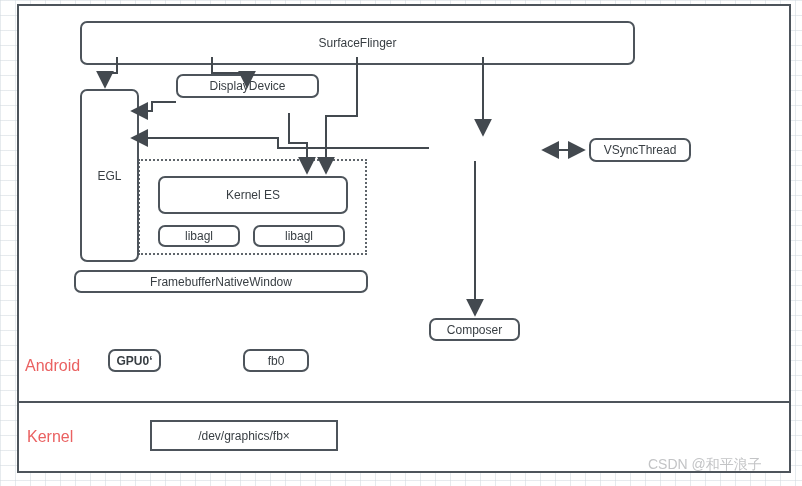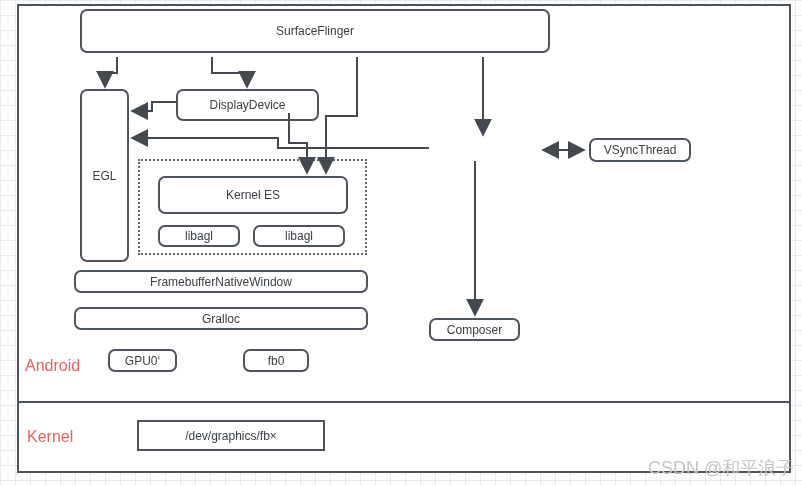--- a/index.html
+++ b/index.html
@@ -75,62 +75,61 @@
   }
   .connectors polyline {
     fill: none;
     stroke: #43494f;
     stroke-width: 2;
   }
 
   .watermark {
     position: absolute;
     left: 648px; top: 456px;
-    font-size: 18px;
+    font-size: 14px;
     color: #c3c4c6;
     z-index: 6;
     white-space: nowrap;
   }
 </style>
 </head>
 <body>
 
 <div class="canvas">
 
   <div class="outer-box"></div>
   <div class="section-divider"></div>
 
-  <div class="node" style="left:80px; top:9px; width:470px; height:44px;">SurfaceFlinger</div>
+  <div class="node" style="left:80px; top:21px; width:555px; height:44px;">SurfaceFlinger</div>
 
-  <div class="node" style="left:80px; top:89px; width:49px; height:173px;">EGL</div>
+  <div class="node" style="left:80px; top:89px; width:59px; height:173px;">EGL</div>
 
-  <div class="node" style="left:176px; top:89px; width:143px; height:32px;">DisplayDevice</div>
+  <div class="node" style="left:176px; top:74px; width:143px; height:24px;">DisplayDevice</div>
 
   <div class="node dotted" style="left:138px; top:159px; width:229px; height:96px;"></div>
 
   <div class="node" style="left:158px; top:176px; width:190px; height:38px;">Kernel ES</div>
 
   <div class="node" style="left:158px; top:225px; width:82px; height:22px;">libagl</div>
 
   <div class="node" style="left:253px; top:225px; width:92px; height:22px;">libagl</div>
 
   <div class="node" style="left:74px; top:270px; width:294px; height:23px;text-align:right;">FramebufferNativeWindow</div>
 
-  <div class="node" style="left:74px; top:307px; width:294px; height:23px;">Gralloc</div>
 
-  <div class="node" style="left:108px; top:349px; width:69px; height:23px;">GPU0‘</div>
+  <div class="node" style="left:108px; top:349px; width:53px; height:23px;font-weight:bold;">GPU0‘</div>
 
   <div class="node" style="left:211px; top:349px; width:66px; height:23px;margin-left:32px;">fb0</div>
 
 
   <div class="node" style="left:589px; top:138px; width:102px; height:24px;">VSyncThread</div>
 
   <div class="node" style="left:429px; top:318px; width:91px; height:23px;">Composer</div>
 
-  <div class="node sharp" style="left:137px; top:420px; width:188px; height:31px;">/dev/graphics/fb×</div>
+  <div class="node sharp" style="left:150px; top:420px; width:188px; height:31px;">/dev/graphics/fb×</div>
 
   <div class="section-label" style="left:25px; top:357px;">Android</div>
 
   <div class="section-label" style="left:27px; top:428px;">Kernel</div>
 
   <svg class="connectors" viewBox="0 0 802 486" xmlns="http://www.w3.org/2000/svg">
     <defs>
       <marker id="ah" viewBox="0 0 10 10" refX="9" refY="5" markerWidth="9" markerHeight="9" orient="auto-start-reverse">
         <path d="M0,0 L10,5 L0,10 Z" fill="#43494f"></path>
       </marker>

